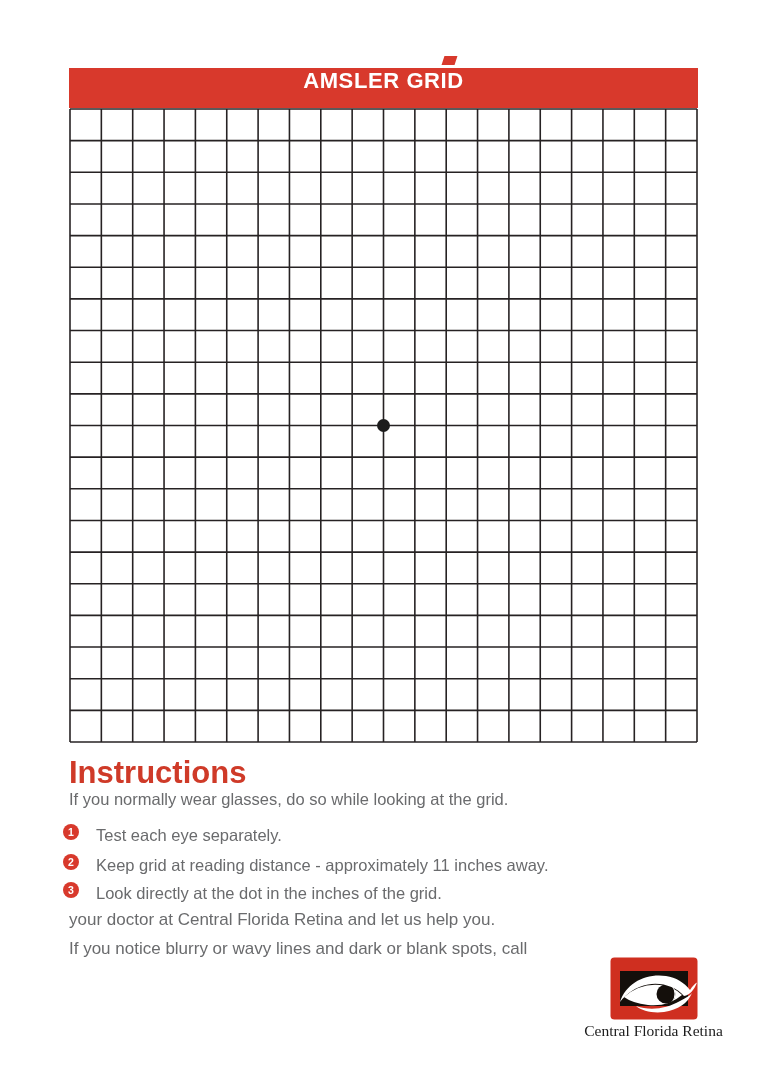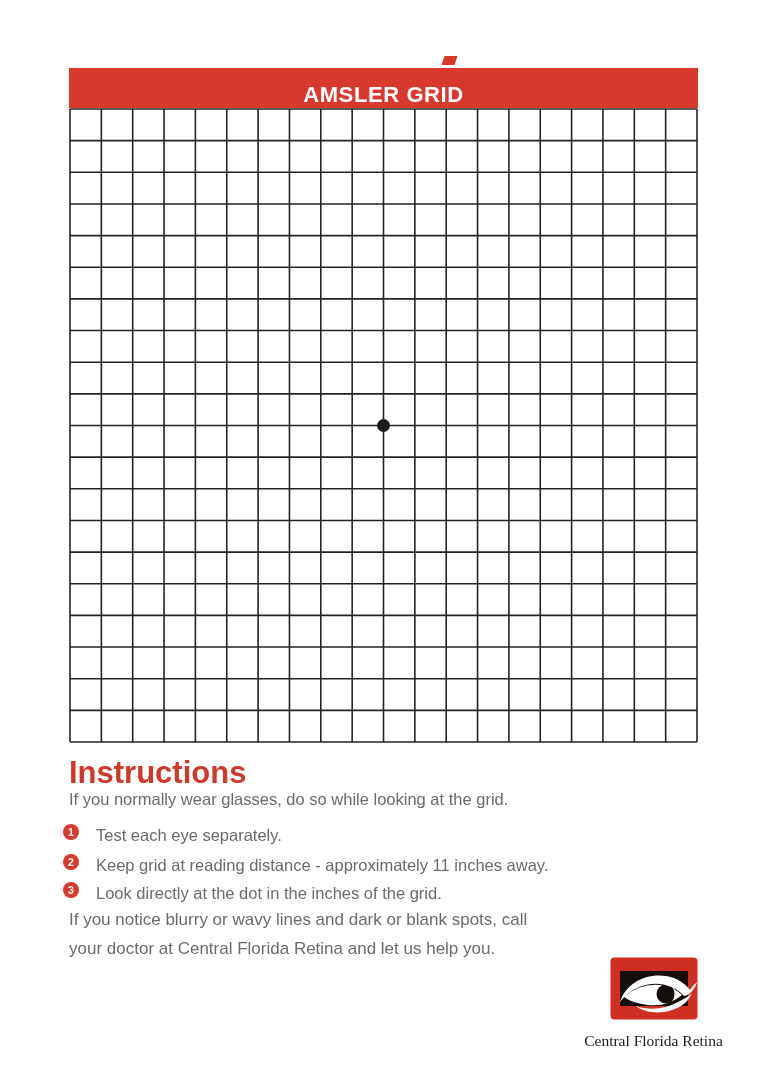--- a/index.html
+++ b/index.html
@@ -15,21 +15,21 @@
   .page{
     position:relative;
     width:768px;height:1070px;
     background:#ffffff;
     font-family:"Liberation Sans", sans-serif;
     overflow:hidden;
   }
   .header-bar{
     position:absolute;left:69px;top:68px;width:629px;height:40px;
     background:var(--accent-red);
-    display:flex;align-items:flex-end;justify-content:center;
+    display:flex;align-items:flex-start;justify-content:center;
   }
   .header-title{
     color:#ffffff;font-size:22px;font-weight:bold;letter-spacing:0.6px;
   }
   .red-notch{
     position:absolute;left:443px;top:56px;width:13px;height:9px;
     background:var(--accent-red);transform:skewX(-18deg);
   }
   .grid-wrap{
     position:absolute;left:69px;top:108px;width:629px;height:635px;
@@ -63,21 +63,21 @@
   .footer-contact{
     position:absolute;left:67px;top:1010px;
     color:var(--text-gray);font-size:16.5px;letter-spacing:0.2px;white-space:nowrap;
   }
   .logo-wrap{
     position:absolute;left:576px;top:957px;width:155px;
     display:flex;flex-direction:column;align-items:center;
   }
   .logo-caption{
     font-family:"Liberation Serif", serif;
-    font-size:15.5px;color:#1b1b1b;margin-top:12px;white-space:nowrap;
+    font-size:15.5px;color:#1b1b1b;margin-top:2px;white-space:nowrap;
   }
 </style>
 </head>
 <body>
 
 <div class="page">
 
   <div class="red-notch"></div>
 
   <div class="header-bar">
@@ -145,22 +145,22 @@
   <div class="step-row s1">
     <span class="step-badge">2</span>
     <span class="step-text">Keep grid at reading distance - approximately 11 inches away.</span>
   </div>
   <div class="step-row s2">
     <span class="step-badge">3</span>
     <span class="step-text">Look directly at the dot in the inches of the grid.</span>
   </div>
 
   <div class="note">
+    <div>your doctor at Central Florida Retina and let us help you.</div>
     <div>If you notice blurry or wavy lines and dark or blank spots, call</div>
-    <div>your doctor at Central Florida Retina and let us help you.</div>
   </div>
 
 
   <div class="logo-wrap">
     <svg width="88" height="63" viewBox="0 0 88 63">
       <rect x="0.5" y="0.5" width="87" height="62" rx="4" fill="var(--logo-red)"></rect>
       <rect x="10" y="14" width="68" height="35" fill="var(--logo-black)"></rect>
       <path d="M14,40 Q30,26 50,28 Q64,29.5 72,38 Q58,50 38,48 Q22,46 14,40 Z" fill="#ffffff"></path>
       <circle cx="56" cy="37" r="9.5" fill="var(--logo-black)"></circle>
       <path d="M62,29.5 A9.5,9.5 0 0 1 62,44.5 A12.5,12.5 0 0 0 62,29.5 Z" fill="#ffffff"></path>

